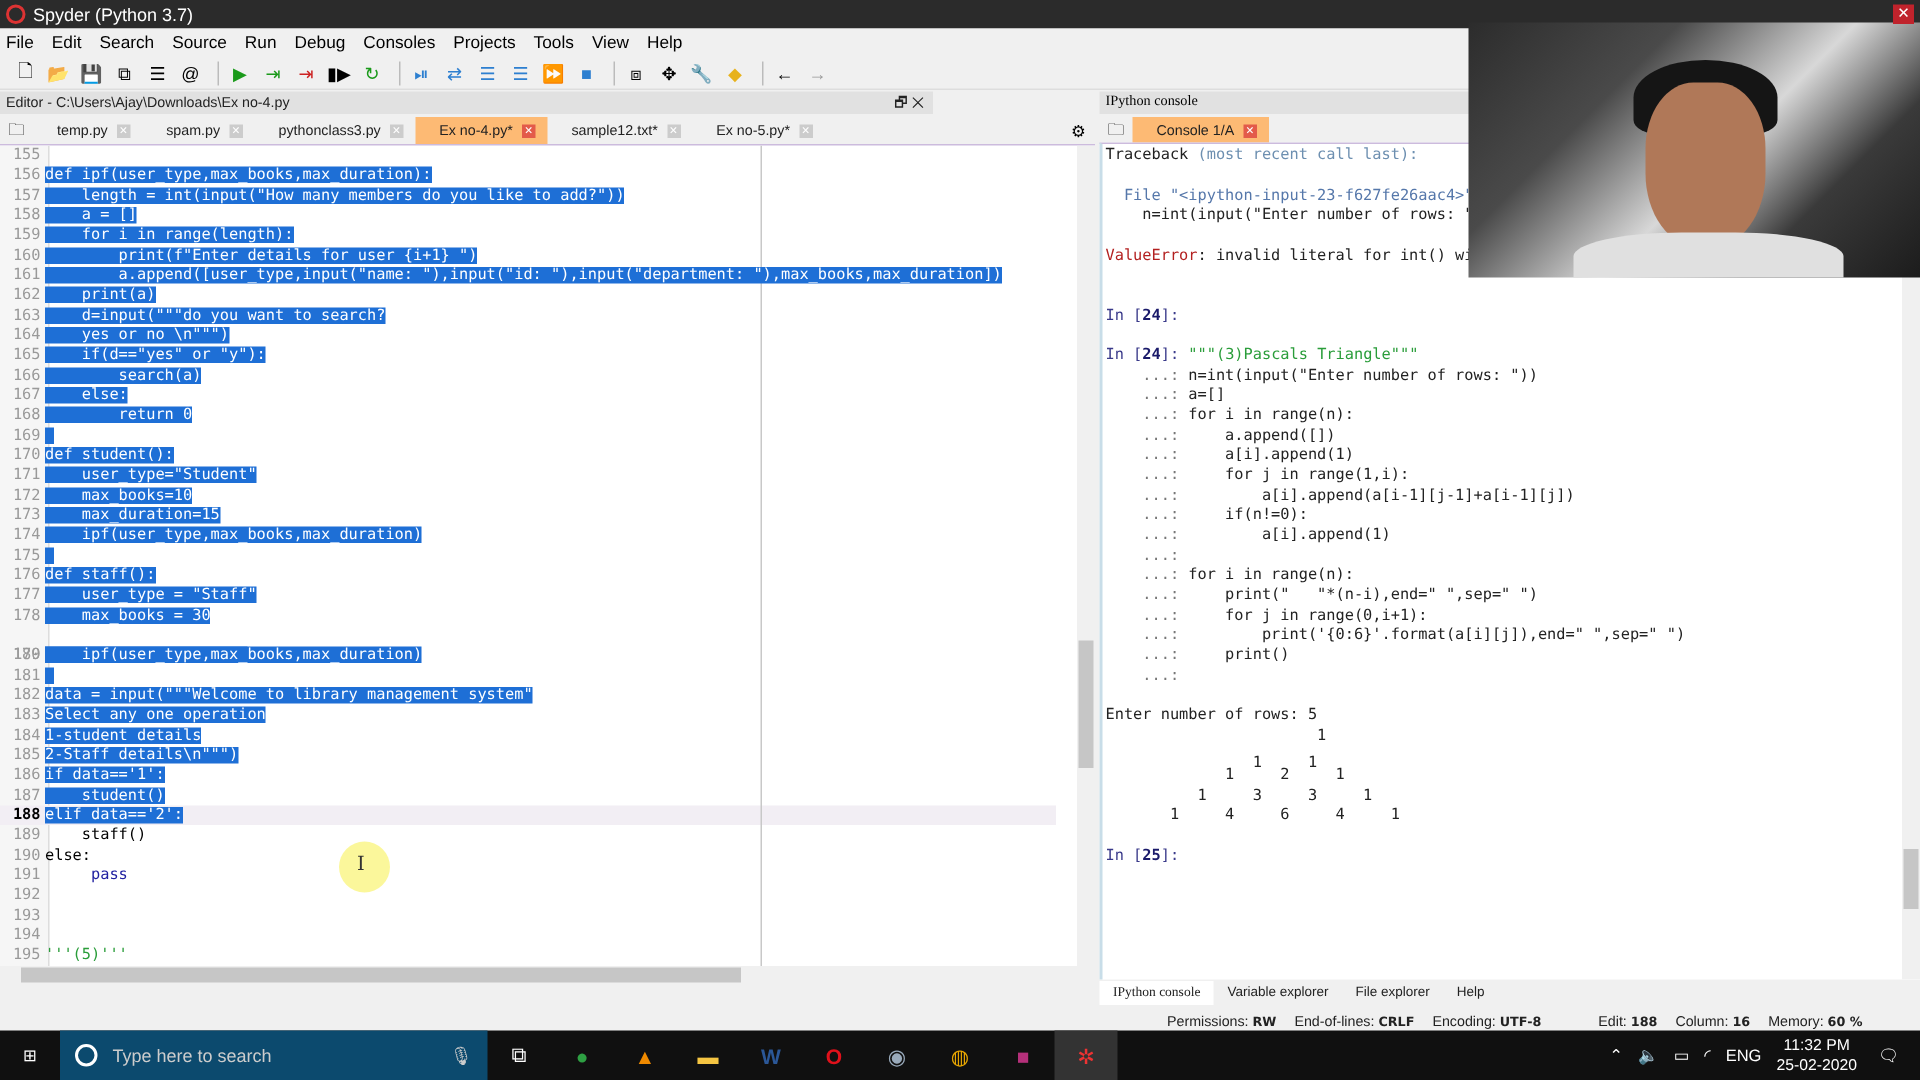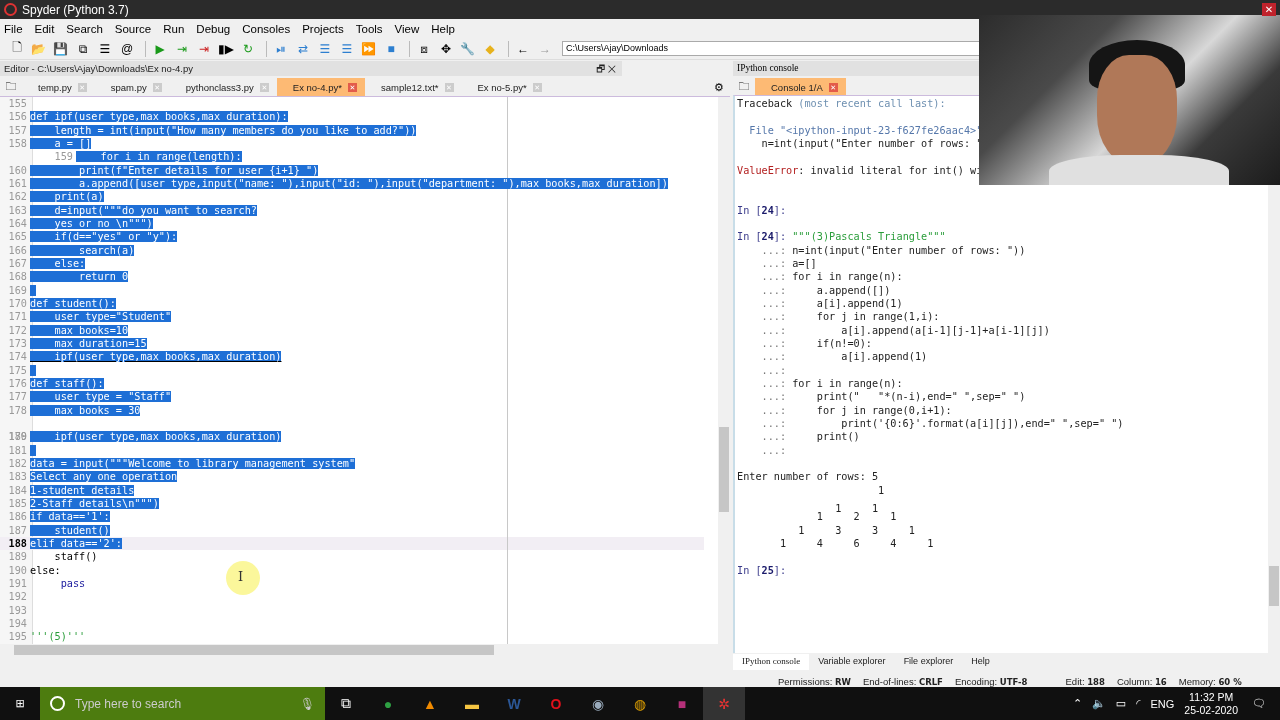--- a/index.html
+++ b/index.html
@@ -56,21 +56,21 @@
 
   .bottom-tabs { position: absolute; top: 654px; left: 733px; width: 547px; height: 16px; background: #f0f0f0; display: flex; font-size: 9px; }
   .bottom-tabs span { padding: 2px 9px; color: #222; }
   .bottom-tabs span.active { background: #fff; font-family: "Liberation Serif", serif; }
   .statusbar { position: absolute; top: 671px; left: 0; width: 1280px; height: 16px; background: #f0f0f0; font-size: 9.5px; display: flex; align-items: flex-end; }
   .statusbar .item { margin-right: 12px; color: #222; }
   .statusbar b { font-family: "DejaVu Sans", sans-serif; font-size: 8.5px; }
 
   .taskbar { position: absolute; top: 687px; left: 0; width: 1280px; height: 33px; background: #101010; display: flex; align-items: center; color: #fff; }
   .win-btn { width: 40px; height: 33px; display: flex; align-items: center; justify-content: center; }
-  .search-box { width: 285px; height: 33px; background: #4d7c0f; display: flex; align-items: center; padding-left: 10px; color: #ccc; font-size: 12px; justify-content: space-between; }
+  .search-box { width: 285px; height: 33px; background: #0c4a6e; display: flex; align-items: center; padding-left: 10px; color: #ccc; font-size: 12px; justify-content: space-between; }
   .search-box .circle { width: 15px; height: 15px; border: 2px solid #fff; border-radius: 50%; margin-right: 10px; }
   .task-ico { width: 42px; height: 33px; display: flex; align-items: center; justify-content: center; font-size: 14px; }
   .tray { position: absolute; right: 0; top: 0; height: 33px; display: flex; align-items: center; font-size: 11px; }
   .tray span { margin-right: 10px; }
   .clock { text-align: center; font-size: 10.5px; line-height: 13px; margin-right: 14px; }
 
   .webcam { position: absolute; top: 15px; left: 979px; width: 301px; height: 170px; background: linear-gradient(135deg, #2c2c2c 0%, #4a4a4a 30%, #d8d8d8 55%, #3a3a3a 75%, #1c1c1c 100%); overflow: hidden; }
   .webcam .face { position: absolute; left: 118px; top: 40px; width: 80px; height: 110px; border-radius: 40% 40% 45% 45%; background: #b07858; }
   .webcam .hair { position: absolute; left: 110px; top: 25px; width: 96px; height: 50px; border-radius: 50% 50% 20% 20%; background: #151515; }
   .webcam .body { position: absolute; left: 70px; top: 140px; width: 180px; height: 40px; border-radius: 40% 40% 0 0; background: #e0e0e0; }
@@ -118,21 +118,20 @@
   <span class="tb" style="color:#2d7fd0">⏩</span>
   <span class="tb" style="color:#2d7fd0">■</span>
   <span class="tb-sep"></span>
   <span class="tb">⧈</span>
   <span class="tb">✥</span>
   <span class="tb">🔧</span>
   <span class="tb" style="color:#e7b21c">◆</span>
   <span class="tb-sep"></span>
   <span class="tb">←</span>
   <span class="tb" style="color:#999">→</span>
-  <span class="pathbox">C:\Users\Ajay\Downloads</span>
 </div>
 
 <div class="editor-header">
   <span>Editor - C:\Users\Ajay\Downloads\Ex no-4.py</span>
   <span class="ctrls">
     <span>🗗</span>
     <span>✕</span>
   </span>
 </div>
 
@@ -168,36 +167,36 @@
 
 <div class="editor">
   <div class="gutter"></div>
   <div class="curline" style="top:440px"></div>
   <div class="edge-line"></div>
   <div id="code-lines">
       <div class="code-line" style="top: 0px;"><span class="ln">155</span><span></span></div>
       <div class="code-line" style="top: 13.33px;"><span class="ln">156</span><span class="sel">def ipf(user_type,max_books,max_duration):</span></div>
       <div class="code-line" style="top: 26.66px;"><span class="ln">157</span><span class="sel">    length = int(input("How many members do you like to add?"))</span></div>
       <div class="code-line" style="top: 39.99px;"><span class="ln">158</span><span class="sel">    a = []</span></div>
-      <div class="code-line" style="top: 53.32px; padding-left: 46px;"><span class="ln">159</span><span class="sel">    for i in range(length):</span></div>
+      <div class="code-line" style="top: 53.32px;"><span class="ln">159</span><span class="sel">    for i in range(length):</span></div>
       <div class="code-line" style="top: 66.65px;"><span class="ln">160</span><span class="sel">        print(f"Enter details for user {i+1} ")</span></div>
       <div class="code-line" style="top: 79.98px;"><span class="ln">161</span><span class="sel">        a.append([user_type,input("name: "),input("id: "),input("department: "),max_books,max_duration])</span></div>
       <div class="code-line" style="top: 93.31px;"><span class="ln">162</span><span class="sel">    print(a)</span></div>
       <div class="code-line" style="top: 106.64px;"><span class="ln">163</span><span class="sel">    d=input("""do you want to search?</span></div>
       <div class="code-line" style="top: 119.97px;"><span class="ln">164</span><span class="sel">    yes or no \n""")</span></div>
       <div class="code-line" style="top: 133.3px;"><span class="ln">165</span><span class="sel">    if(d=="yes" or "y"):</span></div>
       <div class="code-line" style="top: 146.63px;"><span class="ln">166</span><span class="sel">        search(a)</span></div>
       <div class="code-line" style="top: 159.96px;"><span class="ln">167</span><span class="sel">    else:</span></div>
       <div class="code-line" style="top: 173.29px;"><span class="ln">168</span><span class="sel">        return 0</span></div>
       <div class="code-line" style="top: 186.62px;"><span class="ln">169</span><span class="sel"> </span></div>
       <div class="code-line" style="top: 199.95px;"><span class="ln">170</span><span class="sel">def student():</span></div>
       <div class="code-line" style="top: 213.28px;"><span class="ln">171</span><span class="sel">    user_type="Student"</span></div>
       <div class="code-line" style="top: 226.61px;"><span class="ln">172</span><span class="sel">    max_books=10</span></div>
       <div class="code-line" style="top: 239.94px;"><span class="ln">173</span><span class="sel">    max_duration=15</span></div>
-      <div class="code-line" style="top: 253.27px; text-decoration: underline;"><span class="ln">174</span><span class="sel">    ipf(user_type,max_books,max_duration)</span></div>
+      <div class="code-line" style="top: 253.27px;"><span class="ln">174</span><span class="sel">    ipf(user_type,max_books,max_duration)</span></div>
       <div class="code-line" style="top: 266.6px;"><span class="ln">175</span><span class="sel"> </span></div>
       <div class="code-line" style="top: 279.93px;"><span class="ln">176</span><span class="sel">def staff():</span></div>
       <div class="code-line" style="top: 293.26px;"><span class="ln">177</span><span class="sel">    user_type = "Staff"</span></div>
       <div class="code-line" style="top: 306.59px;"><span class="ln">178</span><span class="sel">    max_books = 30</span></div>
       <div class="code-line" style="top: 333px;"><span class="ln">179</span><span class="sel">    max_duration = 180</span></div>
       <div class="code-line" style="top: 333.25px;"><span class="ln">180</span><span class="sel">    ipf(user_type,max_books,max_duration)</span></div>
       <div class="code-line" style="top: 346.58px;"><span class="ln">181</span><span class="sel"> </span></div>
       <div class="code-line" style="top: 359.91px;"><span class="ln">182</span><span class="sel">data = input("""Welcome to library management system"</span></div>
       <div class="code-line" style="top: 373.24px;"><span class="ln">183</span><span class="sel">Select any one operation</span></div>
       <div class="code-line" style="top: 386.57px;"><span class="ln">184</span><span class="sel">1-student details</span></div>

